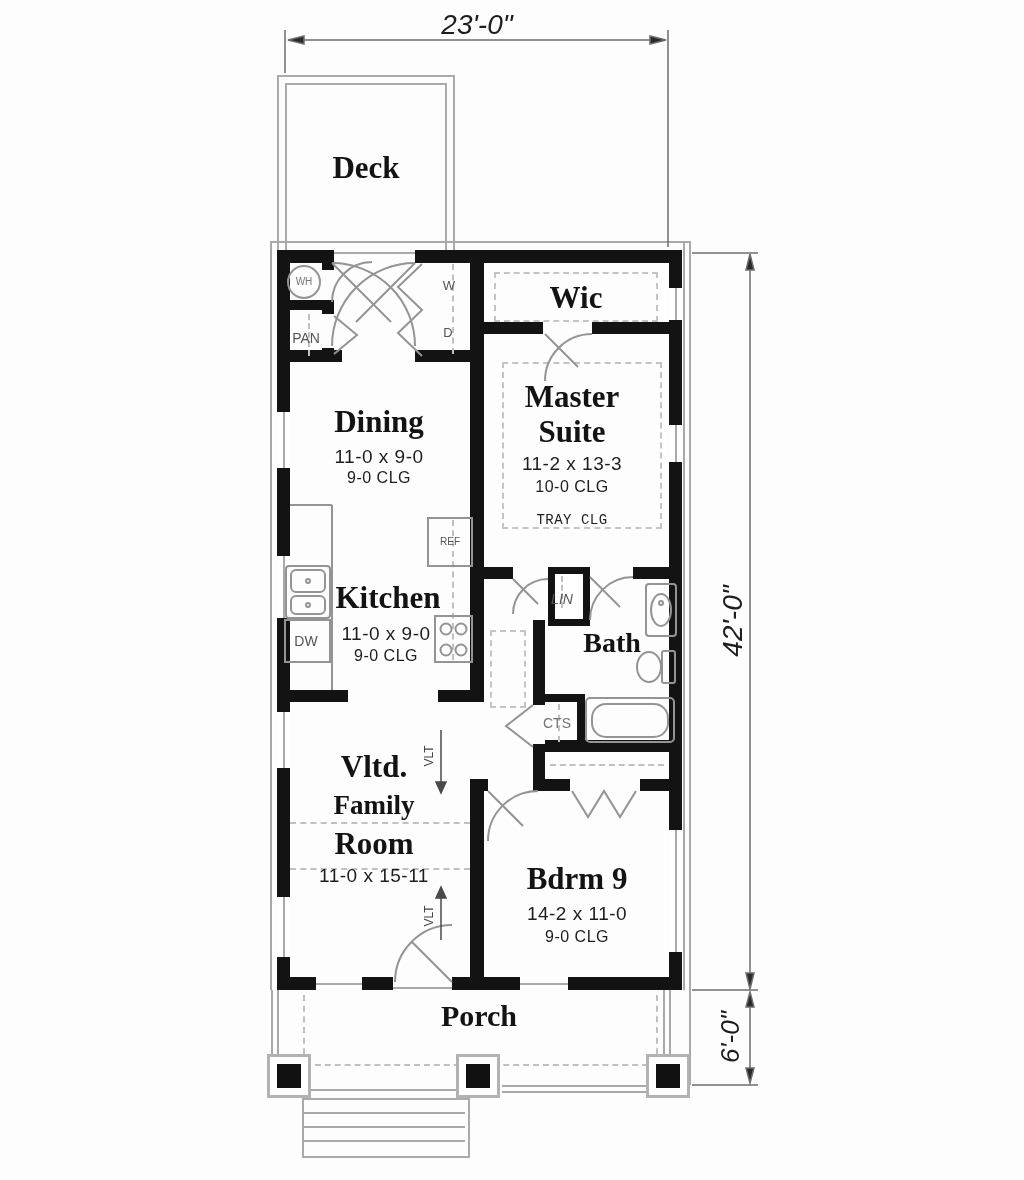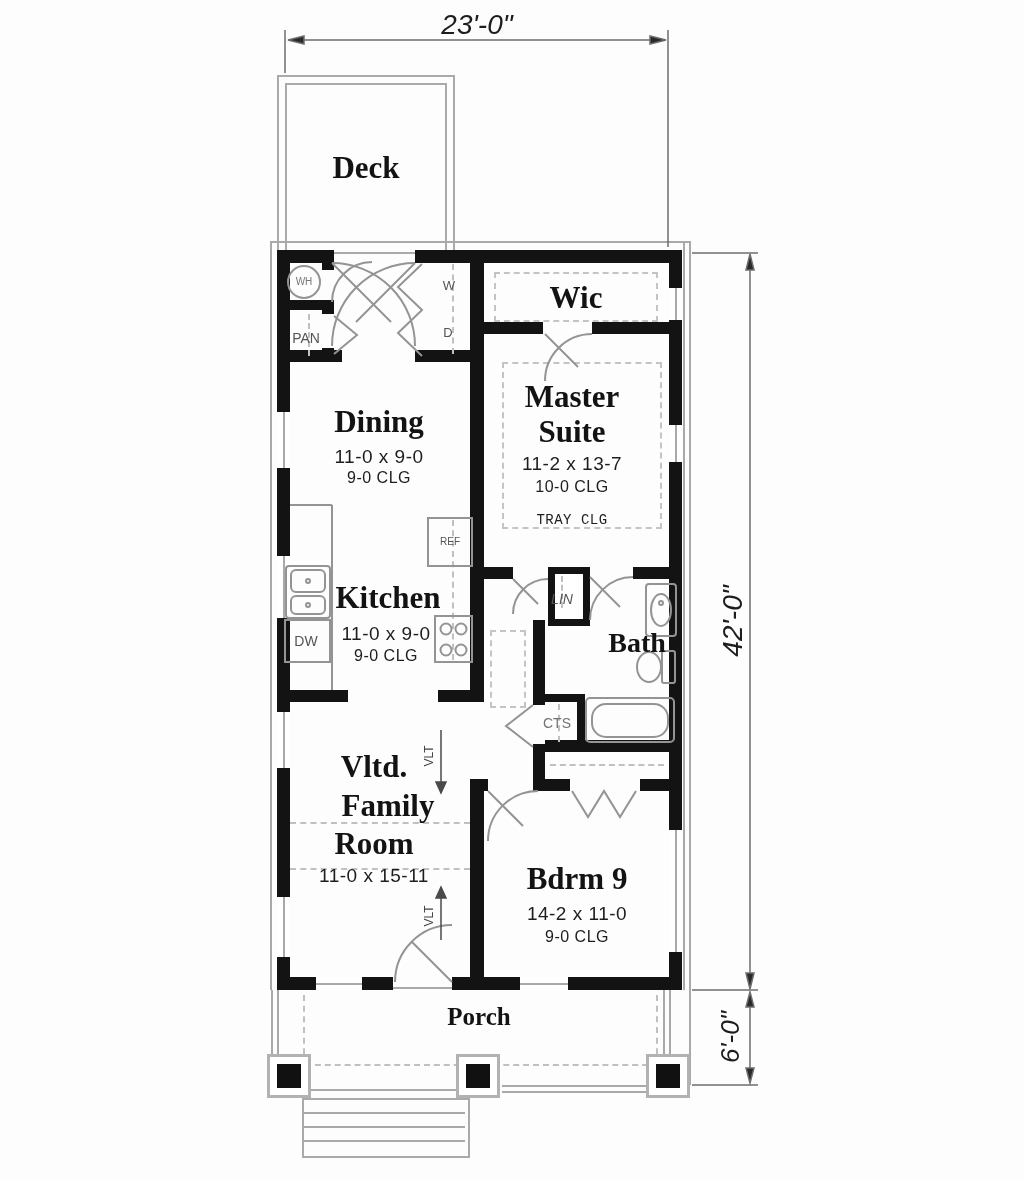--- a/index.html
+++ b/index.html
@@ -247,44 +247,44 @@
   <div class="gbox" style="left:302px;top:1098px;width:164px;height:56px;border-color:#aaa;"></div>
   <div class="ln" style="left:303px;top:1112px;width:162px;height:2px;"></div>
   <div class="ln" style="left:303px;top:1126px;width:162px;height:2px;"></div>
   <div class="ln" style="left:303px;top:1140px;width:162px;height:2px;"></div>
 
   <div class="lbl" style="left:366px;top:167px;font-size:31px;">Deck</div>
   <div class="lbl" style="left:576px;top:297px;font-size:31px;">Wic</div>
 
   <div class="lbl" style="left:572px;top:396px;font-size:31px;">Master</div>
   <div class="lbl" style="left:572px;top:431px;font-size:31px;">Suite</div>
-  <div class="sz" style="left:572px;top:463px;font-size:19px;">11-2 x 13-7</div>
+  <div class="sz" style="left:572px;top:463px;font-size:19px;">11-2 x 13-3</div>
   <div class="sz" style="left:572px;top:487px;font-size:16px;">10-0 CLG</div>
   <div class="sz" style="left:572px;top:520px;font-size:14px;font-family:Liberation Mono, monospace;">TRAY CLG</div>
 
   <div class="lbl" style="left:379px;top:421px;font-size:31px;">Dining</div>
   <div class="sz" style="left:379px;top:456px;font-size:19px;">11-0 x 9-0</div>
   <div class="sz" style="left:379px;top:478px;font-size:16px;">9-0 CLG</div>
 
   <div class="lbl" style="left:388px;top:597px;font-size:31px;">Kitchen</div>
   <div class="sz" style="left:386px;top:633px;font-size:19px;">11-0 x 9-0</div>
   <div class="sz" style="left:386px;top:656px;font-size:16px;">9-0 CLG</div>
 
-  <div class="lbl" style="left:612px;top:643px;font-size:28px;margin-left:25px;">Bath</div>
+  <div class="lbl" style="left:612px;top:643px;font-size:28px;">Bath</div>
 
   <div class="lbl" style="left:374px;top:766px;font-size:31px;">Vltd.</div>
-  <div class="lbl" style="left:388px;top:805px;font-size:31px;">Family</div>
+  <div class="lbl" style="left:374px;top:805px;font-size:27px;">Family</div>
   <div class="lbl" style="left:374px;top:843px;font-size:31px;">Room</div>
   <div class="sz" style="left:374px;top:875px;font-size:19px;">11-0 x 15-11</div>
 
   <div class="lbl" style="left:577px;top:878px;font-size:31px;">Bdrm 9</div>
   <div class="sz" style="left:577px;top:913px;font-size:19px;">14-2 x 11-0</div>
   <div class="sz" style="left:577px;top:937px;font-size:16px;">9-0 CLG</div>
 
-  <div class="lbl" style="left:479px;top:1016px;font-size:25px;">Porch</div>
+  <div class="lbl" style="left:479px;top:1016px;font-size:30px;">Porch</div>
 
   <div class="sm" style="left:304px;top:282px;font-size:10px;color:#777;">WH</div>
   <div class="sm" style="left:306px;top:338px;font-size:14px;color:#555;">PAN</div>
   <div class="sm" style="left:449px;top:285px;font-size:13px;color:#555;">W</div>
   <div class="sm" style="left:448px;top:332px;font-size:13px;color:#555;">D</div>
   <div class="sm" style="left:450px;top:542px;font-size:10px;color:#555;">REF</div>
   <div class="sm" style="left:306px;top:641px;font-size:14px;color:#555;">DW</div>
   <div class="sm" style="left:562px;top:599px;font-size:14px;color:#555;font-style:italic;">LIN</div>
   <div class="sm" style="left:557px;top:723px;font-size:14px;color:#737373;">CTS</div>
   <div class="sm rot" style="left:429px;top:756px;font-size:12px;color:#444;">VLT</div>

